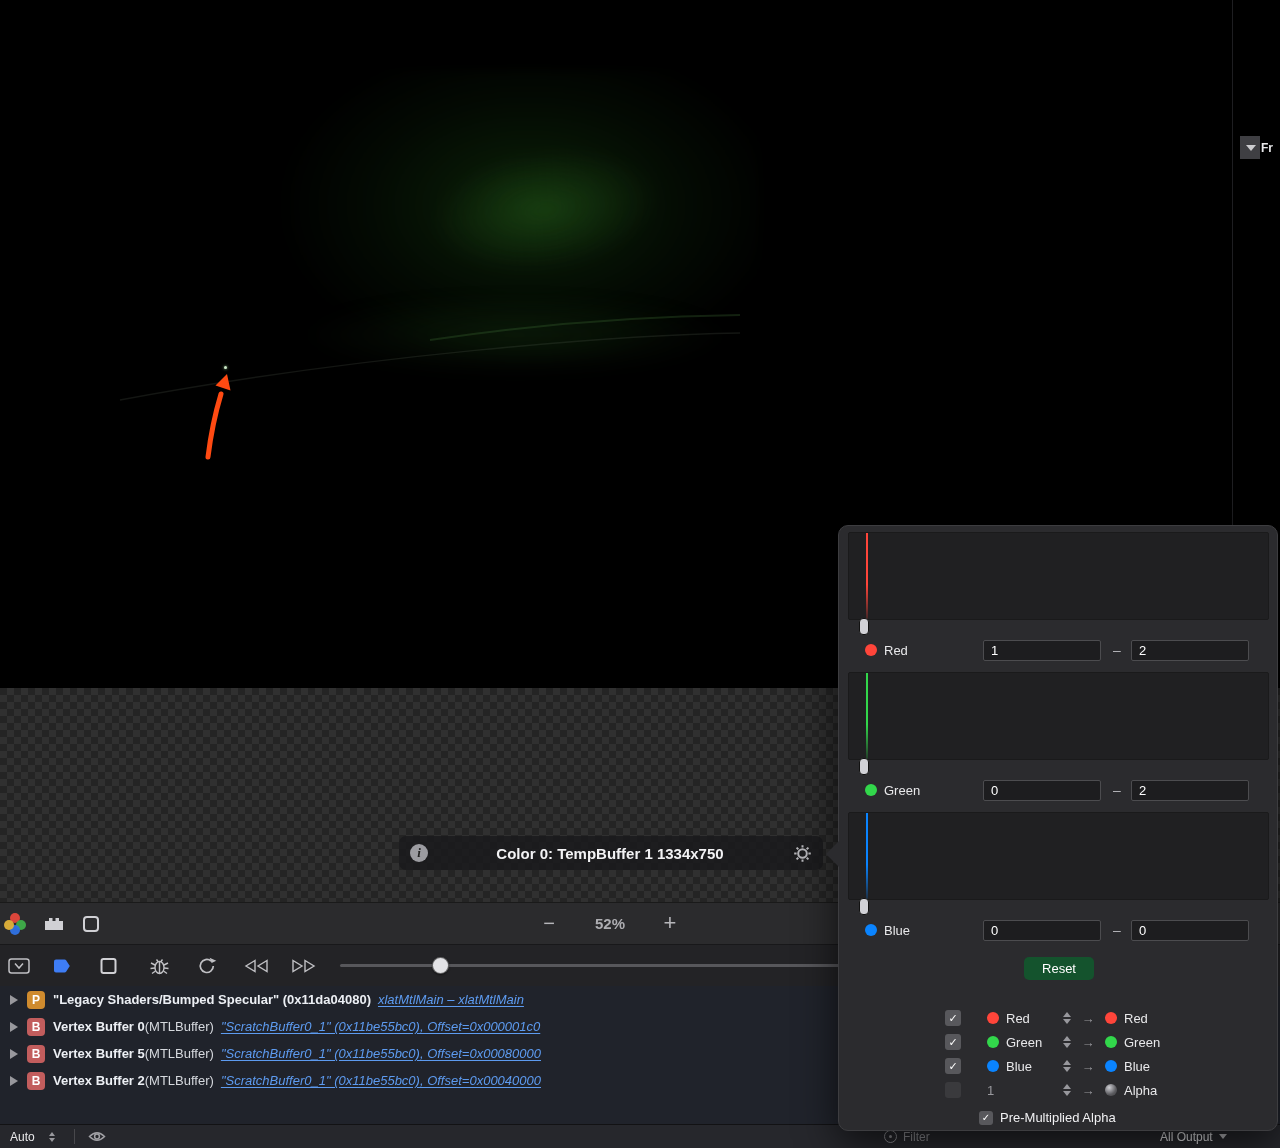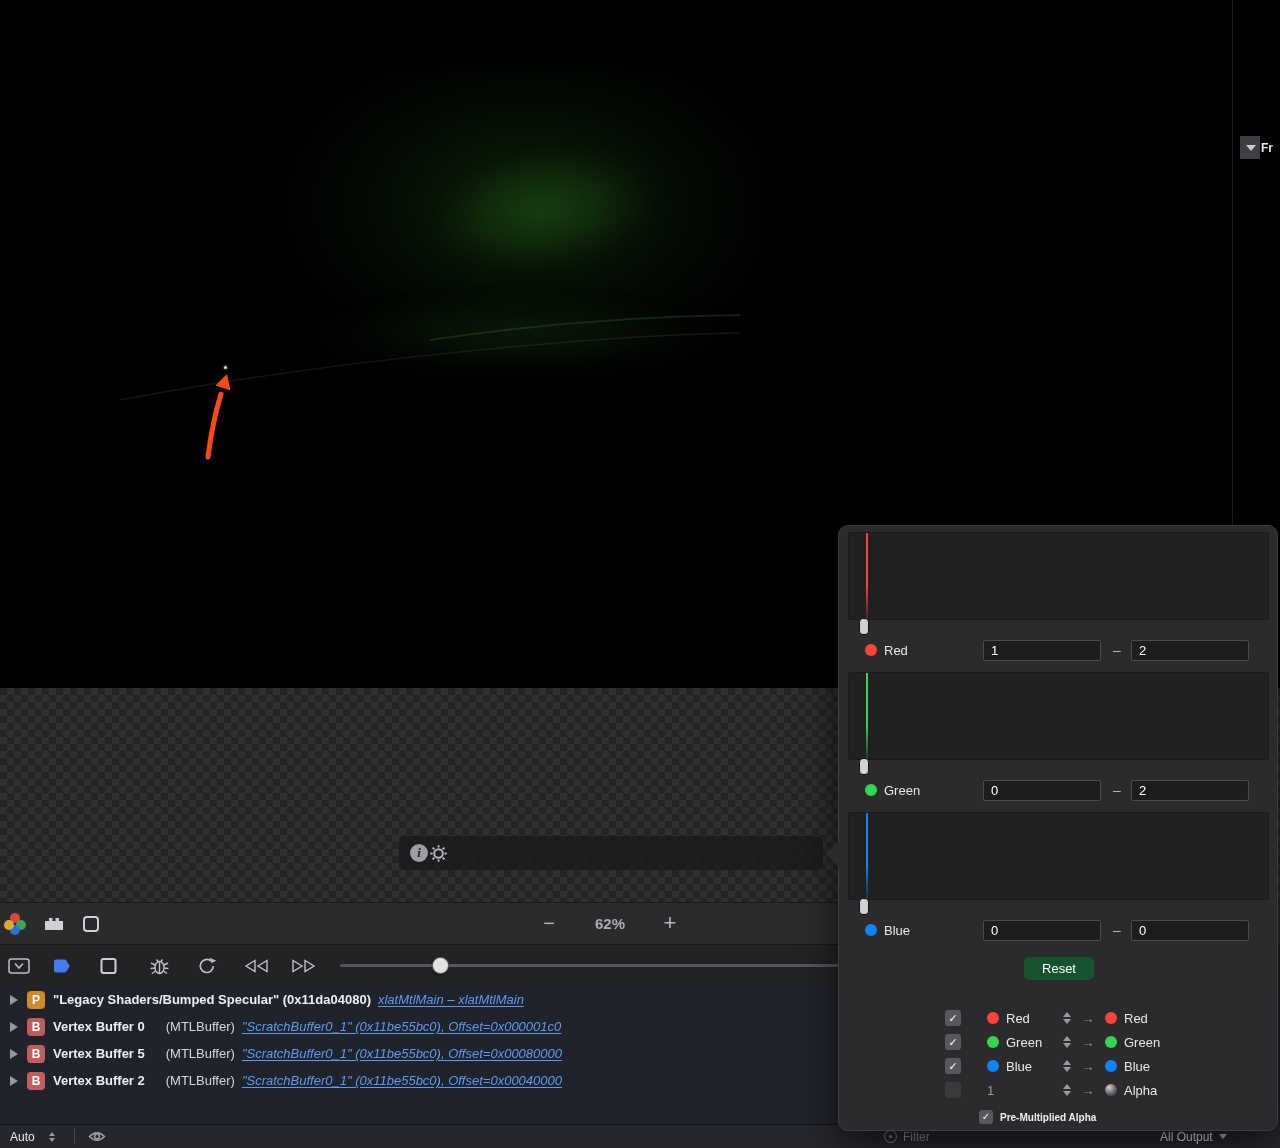--- a/index.html
+++ b/index.html
@@ -74,21 +74,21 @@
   .debug-list { position:absolute; left:0; top:986px; width:1280px; height:138px; background:#20232b; }
   .drow { height:27px; display:flex; align-items:center; padding-left:4px; white-space:nowrap; }
   .tri-right { width:0; height:0; border-left:8px solid #98989d; border-top:5px solid transparent; border-bottom:5px solid transparent;
     margin:0 9px 0 6px; flex:0 0 auto; }
   .badge { width:18px; height:18px; border-radius:4px; color:#fff; font-weight:700; font-size:12px;
     display:flex; align-items:center; justify-content:center; margin-right:8px; flex:0 0 auto; }
   .badge-p { background:#cf8b2e; }
   .badge-b { background:#c25d5d; }
   .badge-chart { background:#d4766f; }
   .dtitle { font-weight:700; font-size:13px; color:#eceff4; }
-  .dkind { font-weight:400; font-size:13px; color:#d6d9de; margin-left:21px; }
+  .dkind { font-weight:400; font-size:13px; color:#d6d9de; margin-left:0; }
   .ddetail { font-weight:400; font-size:13px; color:#e3e5e9; margin-left:6px; }
   .dlink { font-style:italic; font-size:13px; color:#5d9bf0; margin-left:7px; text-decoration:underline; text-underline-offset:2px; }
 
   
   .bottom-bar { position:absolute; left:0; top:1124px; width:1280px; height:24px; background:#26272c; border-top:1px solid #121214; }
   .auto-group { position:absolute; left:10px; top:0; height:23px; display:flex; align-items:center; gap:14px; font-size:12px; color:#e8e8ea; }
   .mini-stepper { display:flex; flex-direction:column; gap:2px; }
   .mini-stepper .u { width:0;height:0;border-left:3.5px solid transparent;border-right:3.5px solid transparent;border-bottom:4px solid #98989d; }
   .mini-stepper .d { width:0;height:0;border-left:3.5px solid transparent;border-right:3.5px solid transparent;border-top:4px solid #98989d; }
   .vsep { position:absolute; left:74px; top:4px; width:1px; height:15px; background:#48484c; }
@@ -132,21 +132,21 @@
   .one-label { margin-left:26px; width:69px; font-size:13px; }
   .stp { display:flex; flex-direction:column; gap:2px; margin-left:7px; flex:0 0 auto; }
   .stp .u { width:0;height:0;border-left:4px solid transparent;border-right:4px solid transparent;border-bottom:5px solid #98989d; }
   .stp .d { width:0;height:0;border-left:4px solid transparent;border-right:4px solid transparent;border-top:5px solid #98989d; }
   .map-arrow { margin-left:10px; color:#98989d; font-size:13px; width:14px; text-align:center; }
   .tgt-dot { margin-left:10px; }
   .tgt-name { margin-left:7px; font-size:13px; color:#e8e8ea; }
   .alpha-sphere { background:radial-gradient(circle at 35% 30%, #cfcfd4, #5a5a5e 60%, #3c3c3f) !important; }
   .pm-row { position:absolute; left:140px; top:584px; display:flex; align-items:center; gap:7px; }
   .pm-cb { width:14px; height:14px; margin-left:0; font-size:10px; }
-  .pm-label { font-size:10px; color:#f0f0f2; font-weight:700; }
+  .pm-label { font-size:13px; color:#f0f0f2; font-weight:400; }
 
   svg { display:block; }
 </style>
 </head>
 <body>
 
 <div class="viewport">
   <div class="glow-a"></div>
   <div class="glow-b"></div>
   <div class="glow-c"></div>
@@ -164,20 +164,21 @@
 <div class="right-sep"></div>
 <div class="fr-tab">
   <span class="tri-down-s"></span>
   <span>Fr</span>
 </div>
 
 <div class="checker"></div>
 
 <div class="float-label">
   <span class="info-ic">i</span>
+  <span class="fl-title">Color 0: TempBuffer 1 1334x750</span>
   <span class="gear-wrap">
     <svg width="19" height="19" viewBox="0 0 19 19">
       <g stroke="#b6b6ba" stroke-width="2" fill="none">
         <circle cx="9.5" cy="9.5" r="4.3"></circle>
         <path d="M9.5,1.2 V3.6 M9.5,15.4 V17.8 M1.2,9.5 H3.6 M15.4,9.5 H17.8 M3.6,3.6 L5.3,5.3 M13.7,13.7 L15.4,15.4 M15.4,3.6 L13.7,5.3 M5.3,13.7 L3.6,15.4"></path>
       </g>
     </svg>
   </span>
 </div>
 
@@ -194,21 +195,21 @@
         <path d="M2,6 h4 V3 h3.5 v3 h3 V3 H16 v3 h4 v9 H2 z" fill="#d0d0d4"></path>
       </svg>
     </span>
     <span>
       <svg width="18" height="18" viewBox="0 0 18 18">
         <rect x="2" y="2" width="14" height="14" rx="3" fill="none" stroke="#d0d0d4" stroke-width="2"></rect>
       </svg>
     </span>
   </div>
   <span class="zoom-out">−</span>
-  <span class="zoom-level">62%</span>
+  <span class="zoom-level">52%</span>
   <span class="zoom-in">+</span>
 </div>
 
 <div class="toolbar2">
   <span class="t2-ic" style="left:8px">
     <svg width="22" height="17" viewBox="0 0 22 17" fill="none" stroke="#c0c0c4" stroke-width="1.5">
       <rect x="1" y="1.5" width="20" height="14" rx="2.5"></rect>
       <path d="M7,6 l4,4.5 4,-4.5"></path>
     </svg>
   </span>

